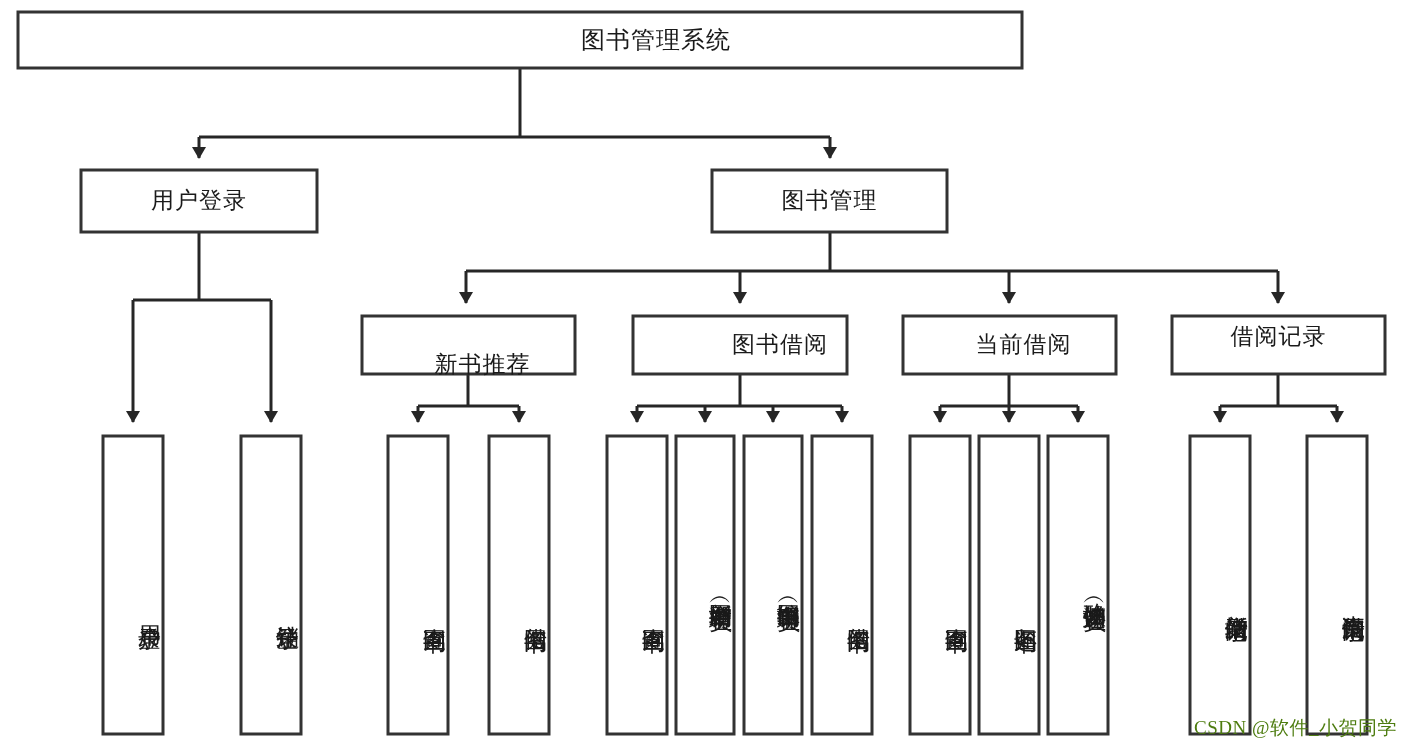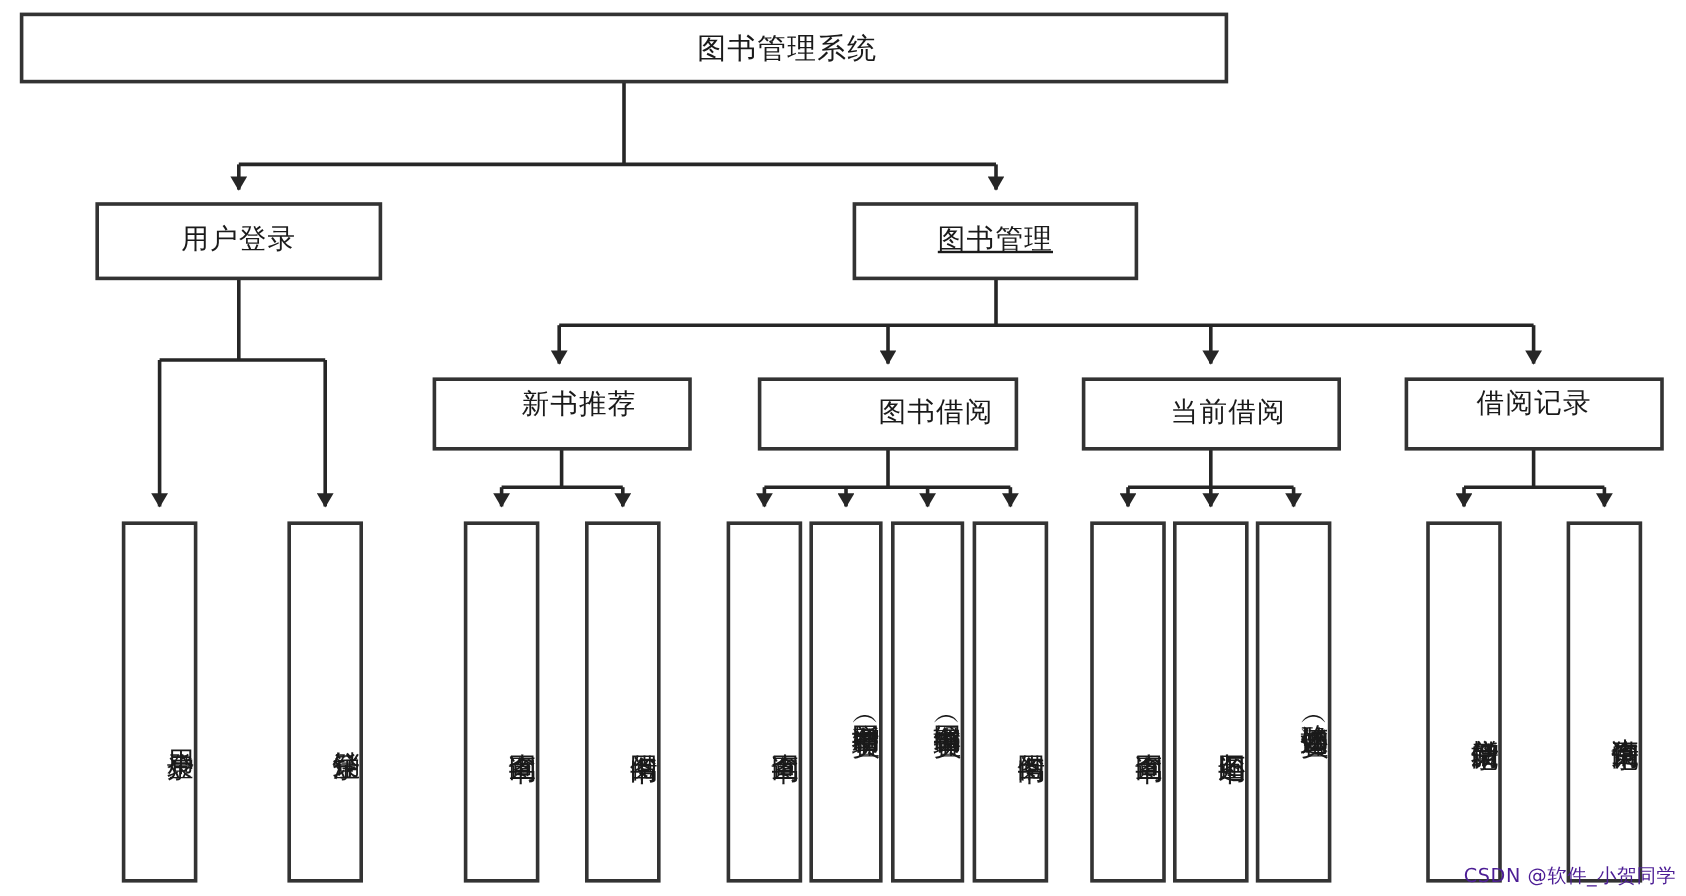--- a/index.html
+++ b/index.html
@@ -47,24 +47,25 @@
     font-size: 23px;
     line-height: 1.18;
     align-items: flex-start;
     padding-top: 4px;
     box-sizing: border-box;
   }
   .watermark {
     position: absolute;
     right: 8px;
     bottom: 6px;
-    font-size: 16px;
-    color: #4c1d95;
+    font-size: 19px;
+    color: #4d7c0f;
     letter-spacing: 0.5px;
     white-space: nowrap;
+    font-family: Liberation Serif, serif;
   }
 </style>
 </head>
 <body>
 
 <div id="canvas">
 
   <svg id="diagram-svg" viewBox="0 0 1405 747">
     <defs>
       <marker id="arrow" viewBox="0 0 12 14" refX="11" refY="7" markerWidth="12" markerHeight="14" orient="auto-start-reverse" markerUnits="userSpaceOnUse">
@@ -139,23 +140,23 @@
       <rect x="979" y="436" width="60" height="298"></rect>
       <rect x="1048" y="436" width="60" height="298"></rect>
       <rect x="1190" y="436" width="60" height="298"></rect>
       <rect x="1307" y="436" width="60" height="298"></rect>
     </g>
   </svg>
 
   <div class="node-label root" style="left:18px; top:12px; width:1208px; height:56px;padding-left:34px;">图书管理系统</div>
 
   <div class="node-label horiz" style="left:81px; top:170px; width:236px; height:62px;">用户登录</div>
-  <div class="node-label horiz" style="left:712px; top:170px; width:235px; height:62px;text-decoration:underline;">图书管理</div>
+  <div class="node-label horiz" style="left:712px; top:170px; width:235px; height:62px;">图书管理</div>
 
-  <div class="node-label horiz" style="left:362px; top:309px; width:241px; height:58px;">新书推荐</div>
+  <div class="node-label horiz" style="left:362px; top:336px; width:241px; height:58px;">新书推荐</div>
   <div class="node-label horiz" style="left:633px; top:316px; width:214px; height:58px;padding-left:40px;">图书借阅</div>
   <div class="node-label horiz" style="left:903px; top:316px; width:241px; height:58px;">当前借阅</div>
   <div class="node-label horiz" style="left:1172px; top:316px; width:213px; height:42px;">借阅记录</div>
 
   <div class="node-label vert" style="left:103px; top:480px; width:60px; height:254px;">用户登录</div>
   <div class="node-label vert" style="left:241px; top:480px; width:60px; height:254px;">注销登录</div>
   <div class="node-label vert" style="left:388px; top:485px; width:60px; height:249px;">查询图书</div>
   <div class="node-label vert" style="left:489px; top:485px; width:60px; height:249px;">借阅图书</div>
   <div class="node-label vert" style="left:607px; top:485px; width:60px; height:249px;">查询图书</div>
   <div class="node-label vert" style="left:676px; top:440px; width:58px; height:294px;">新增图书（管理员）</div>

